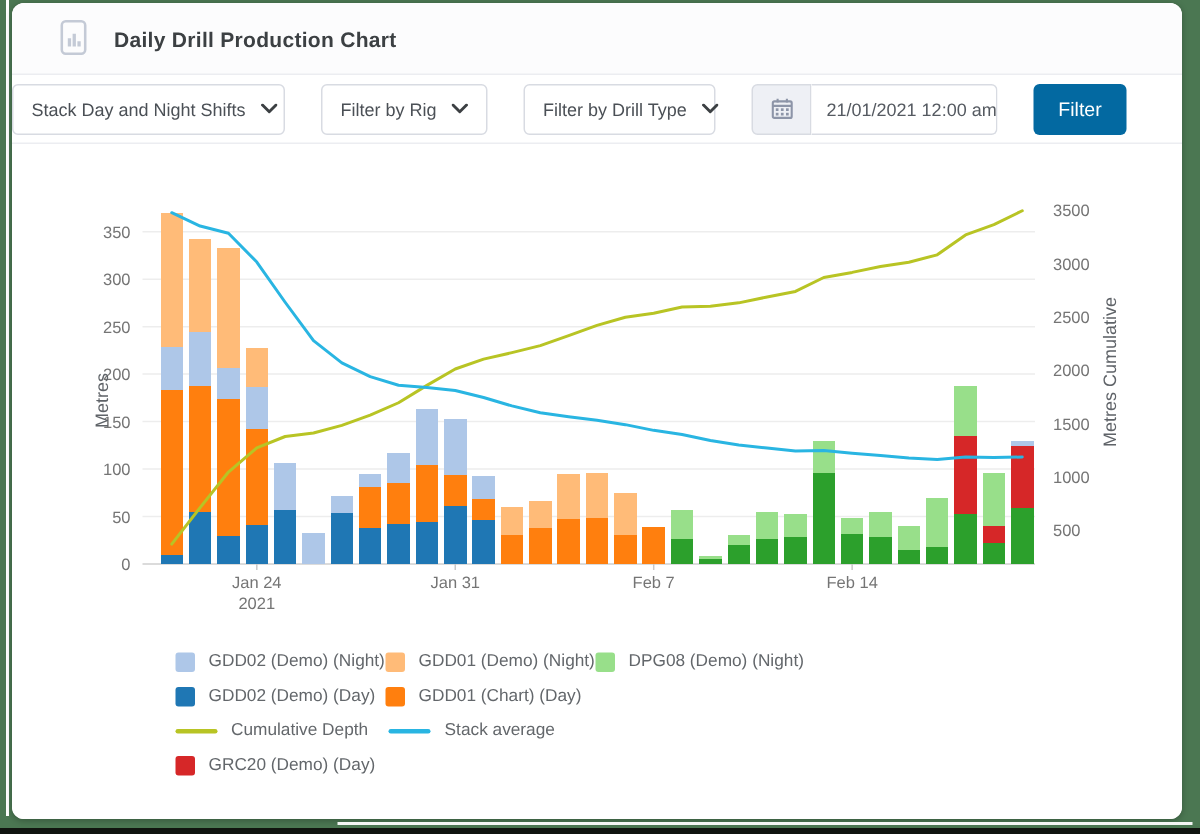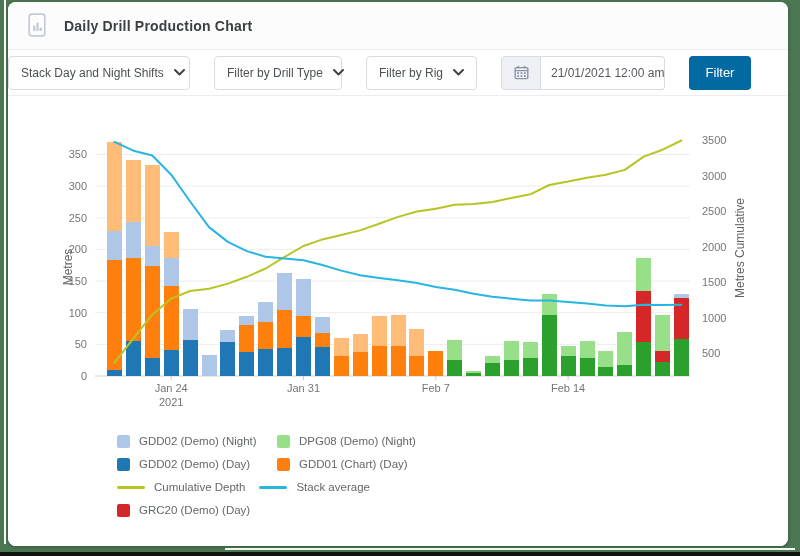--- a/index.html
+++ b/index.html
@@ -12,21 +12,21 @@
   .bottom-white-line{position:absolute;left:225px;top:548px;width:570px;height:2px;background:#f4f6f4;}
   .bottom-black-bar{position:absolute;left:0;bottom:0;width:800px;height:4px;background:#10140f;}
   .card{
     position:absolute;left:8px;top:2px;width:780px;height:544px;
     background:#ffffff;border-radius:8px;overflow:hidden;
     box-shadow:0 1px 4px rgba(0,0,0,.25);
   }
   .card-header{
     height:48px;display:flex;align-items:center;
     background:#fcfcfd;border-bottom:1px solid #ecedf1;
-    padding-left:18px;box-sizing:border-box;
+    padding-left:30px;box-sizing:border-box;
   }
   .doc-icon{display:flex;align-items:center;margin-right:16px;}
   .title{font-size:14px;font-weight:700;color:#3c4043;margin:0;letter-spacing:.2px;}
   .toolbar{
     height:46px;display:flex;align-items:center;justify-content:flex-end;
     gap:24px;padding-right:37px;border-bottom:1px solid #ecedf1;box-sizing:border-box;
     background:#ffffff;
   }
   .select{
     height:34px;border:1px solid #d8dbe2;border-radius:4px;background:#fff;
@@ -49,21 +49,21 @@
     width:66px;height:34px;border:none;border-radius:4px;background:#0369a1;
     color:#ffffff;font-size:13px;font-weight:500;cursor:pointer;
     font-family:"Liberation Sans",sans-serif;
   }
   .chart-area{position:relative;height:450px;background:#fff;}
   #chart-svg{position:absolute;left:0;top:0;display:block;}
   svg text{font-family:"Liberation Sans",sans-serif;}
   .legend{position:absolute;left:109px;top:337px;}
   .legend-row{display:flex;align-items:center;height:16px;margin-bottom:7px;}
   .legend-item{display:flex;align-items:center;font-size:11.5px;color:#63676b;cursor:pointer;}
-  .legend-item.col{width:160px;box-sizing:border-box;}
+  .legend-item.col{width:140px;box-sizing:border-box;}
   .legend-item.flow{margin-right:14px;}
   .sw-square{width:13px;height:13px;border-radius:2px;margin-right:9px;flex:none;}
   .sw-line{width:28px;height:3px;border-radius:2px;margin-right:9px;flex:none;}
 </style>
 </head>
 <body>
 
 <div class="left-white-line"></div>
 
 <div class="card">
@@ -80,28 +80,28 @@
     <h1 class="title">Daily Drill Production Chart</h1>
   </header>
 
   <div class="toolbar">
     <div class="select" style="width:182px">
       <span class="sel-label">Stack Day and Night Shifts</span>
       <svg class="chev" width="11" height="7" viewBox="0 0 11 7">
           <path d="M1 1 L5.5 5.5 L10 1" fill="none" stroke="currentColor" stroke-width="1.9" stroke-linecap="round" stroke-linejoin="round"></path>
         </svg>
     </div>
+    <div class="select" style="width:114px">
+      <span class="sel-label">Filter by Rig</span>
+      <svg class="chev" width="11" height="7" viewBox="0 0 11 7">
+          <path d="M1 1 L5.5 5.5 L10 1" fill="none" stroke="currentColor" stroke-width="1.9" stroke-linecap="round" stroke-linejoin="round"></path>
+        </svg>
+    </div>
     <div class="select" style="width:128px">
       <span class="sel-label">Filter by Drill Type</span>
-      <svg class="chev" width="11" height="7" viewBox="0 0 11 7">
-          <path d="M1 1 L5.5 5.5 L10 1" fill="none" stroke="currentColor" stroke-width="1.9" stroke-linecap="round" stroke-linejoin="round"></path>
-        </svg>
-    </div>
-    <div class="select" style="width:114px">
-      <span class="sel-label">Filter by Rig</span>
       <svg class="chev" width="11" height="7" viewBox="0 0 11 7">
           <path d="M1 1 L5.5 5.5 L10 1" fill="none" stroke="currentColor" stroke-width="1.9" stroke-linecap="round" stroke-linejoin="round"></path>
         </svg>
     </div>
     <div class="date-group">
       <span class="cal-box">
         <svg width="15" height="15" viewBox="0 0 15 15">
           <rect x="1.2" y="2.6" width="12.6" height="11" rx="1" fill="none" stroke="#8d95a8" stroke-width="1.4"></rect>
           <line x1="1.2" y1="5.6" x2="13.8" y2="5.6" stroke="#8d95a8" stroke-width="1.4"></line>
           <line x1="4.4" y1="0.8" x2="4.4" y2="3.4" stroke="#8d95a8" stroke-width="1.4"></line>
@@ -234,20 +234,24 @@
         <text x="64" y="171" text-anchor="middle" font-size="12" fill="#5f6368" transform="rotate(-90 64 171)">Metres</text>
         <text x="736" y="152" text-anchor="middle" font-size="12" fill="#5f6368" transform="rotate(-90 736 152)">Metres Cumulative</text>
       </svg>
     <div id="legend" class="legend">
         <div class="legend-row">
           <span class="legend-item col">
             <span class="sw-square" style="background: rgb(174, 199, 232);"></span>
             <span>GDD02 (Demo) (Night)</span>
           </span>
           <span class="legend-item col">
+            <span class="sw-square" style="background: rgb(255, 187, 120);"></span>
+            <span>GDD01 (Demo) (Night)</span>
+          </span>
+          <span class="legend-item col">
             <span class="sw-square" style="background: rgb(152, 223, 138);"></span>
             <span>DPG08 (Demo) (Night)</span>
           </span>
         </div>
         <div class="legend-row">
           <span class="legend-item col">
             <span class="sw-square" style="background: rgb(31, 119, 180);"></span>
             <span>GDD02 (Demo) (Day)</span>
           </span>
           <span class="legend-item col">

